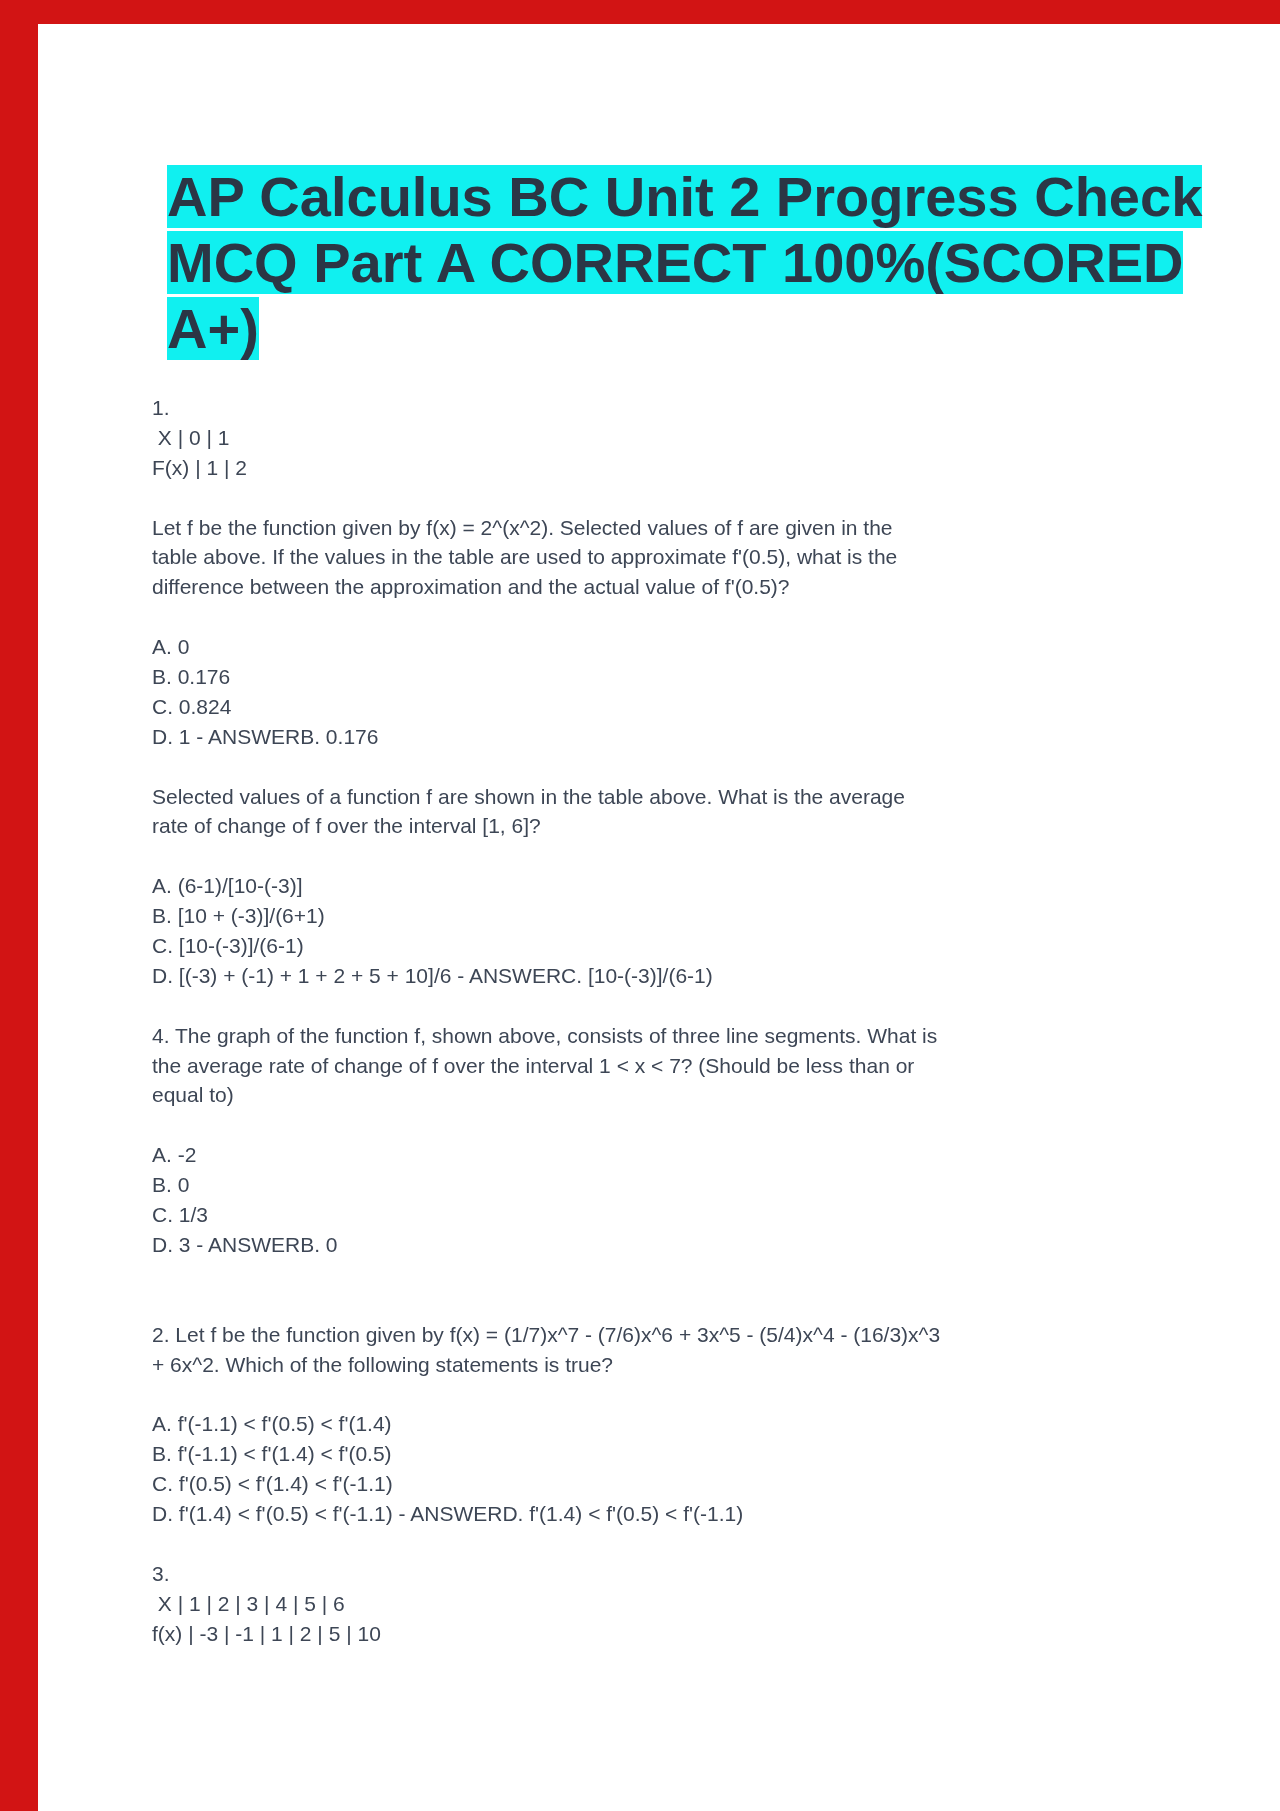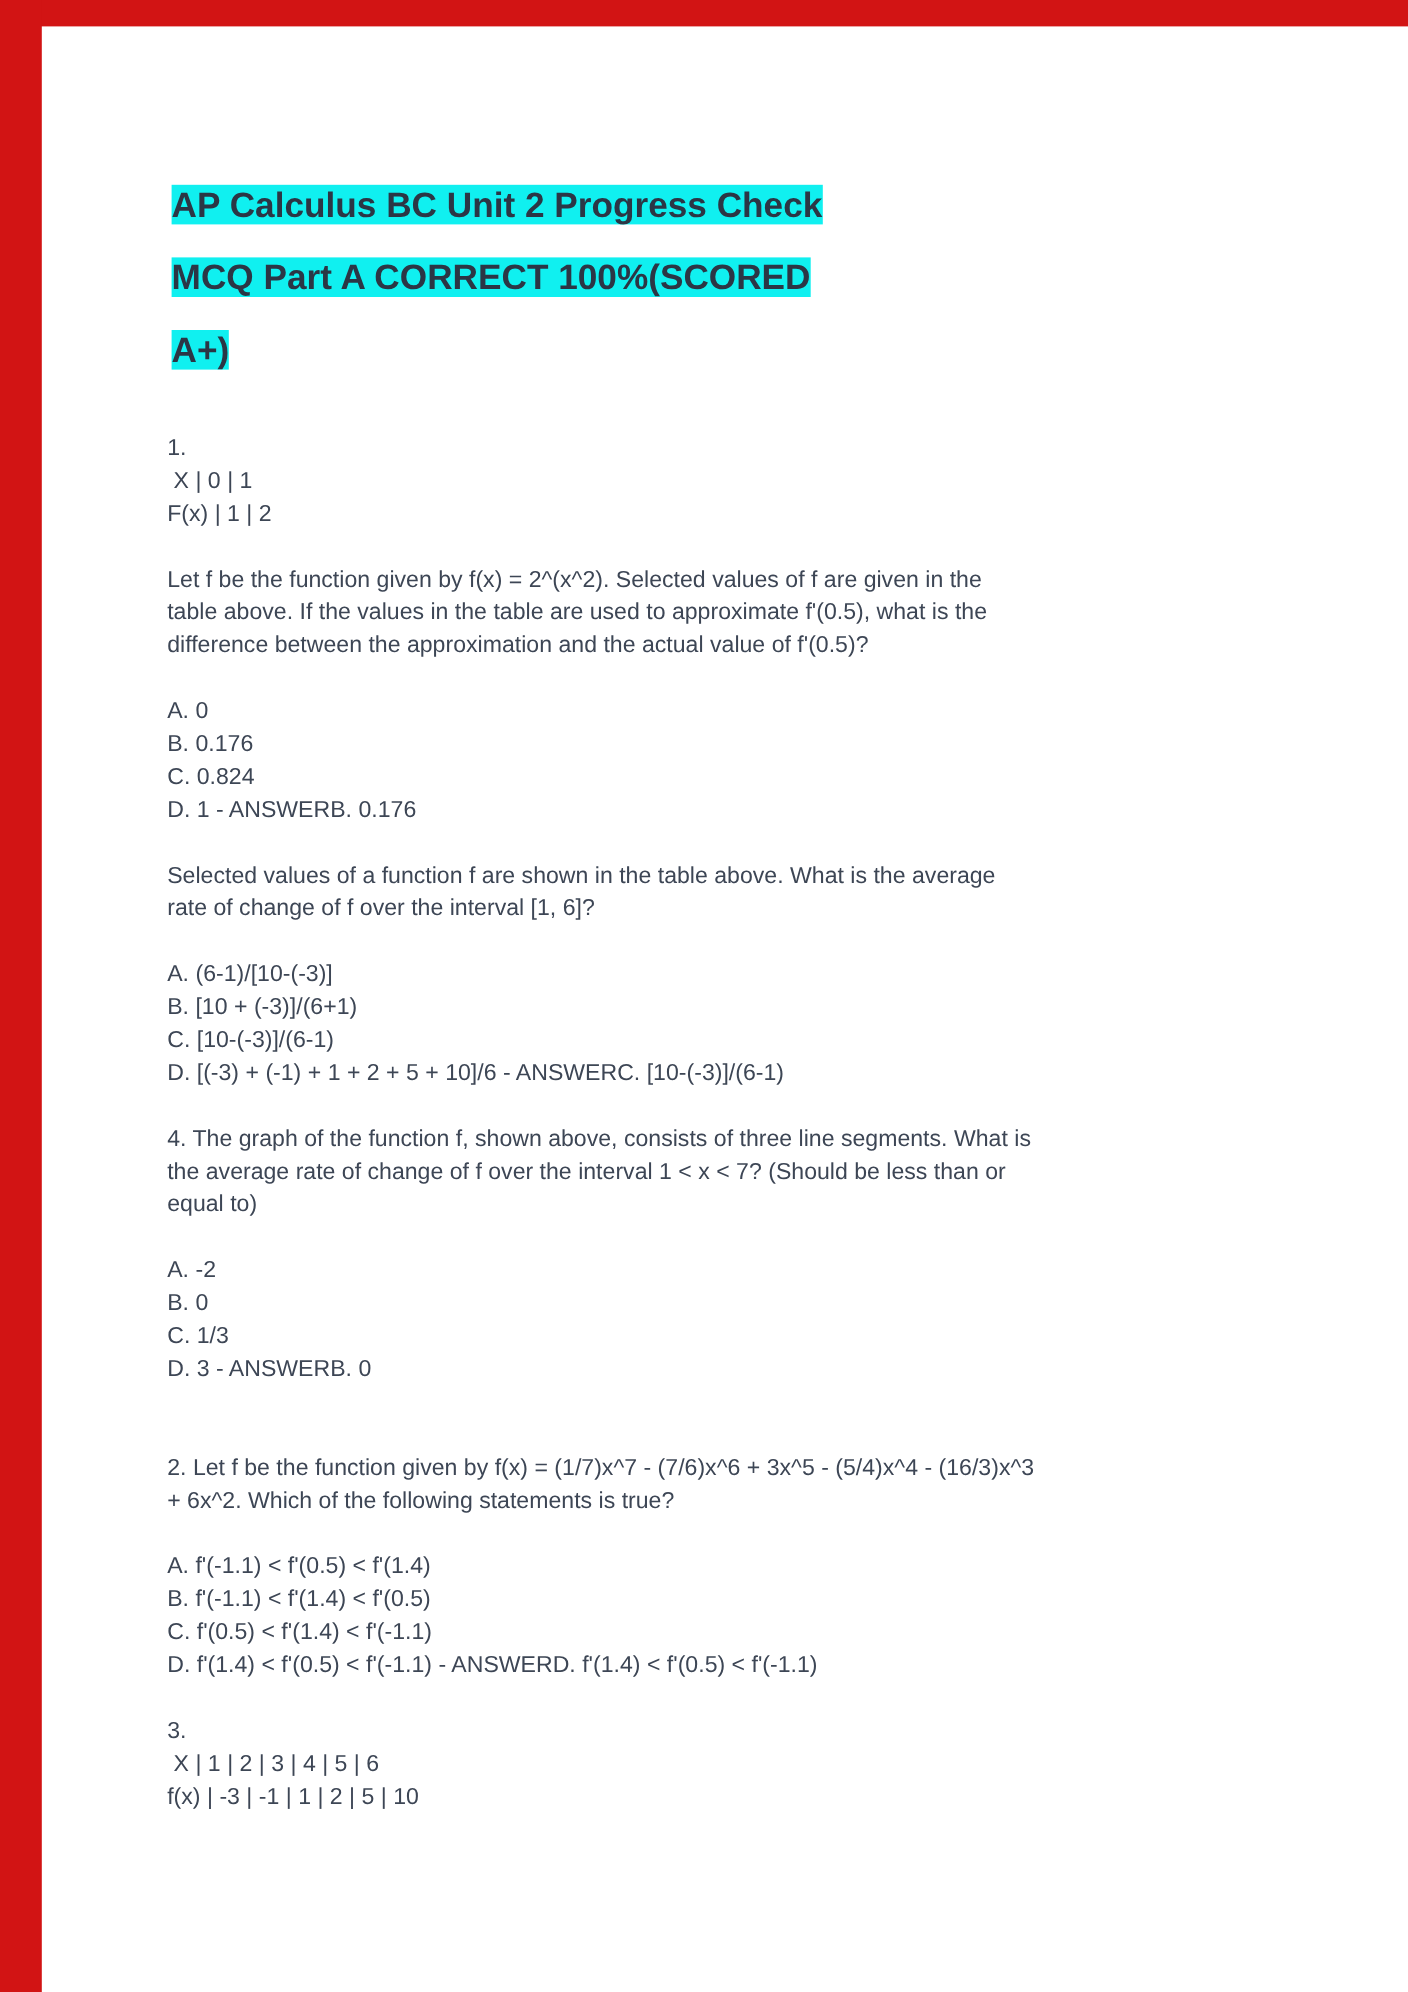--- a/index.html
+++ b/index.html
@@ -27,22 +27,22 @@
     left: 0;
     top: 0;
     width: 38px;
     height: 1811px;
     background: var(--edge, #d21414);
   }
   .doc-title {
     position: absolute;
     left: 152px;
     top: 149px;
-    margin: 4px;
-    font-size: 32px;
+    margin: 15px;
+    font-size: 56px;
     line-height: 66px;
     font-weight: 700;
     letter-spacing: 0px;
     color: var(--title-color, #2b3645);
     white-space: pre;
   }
   .doc-title .hl {
     background: var(--hl, #10f0f0);
   }
   .doc-body {

